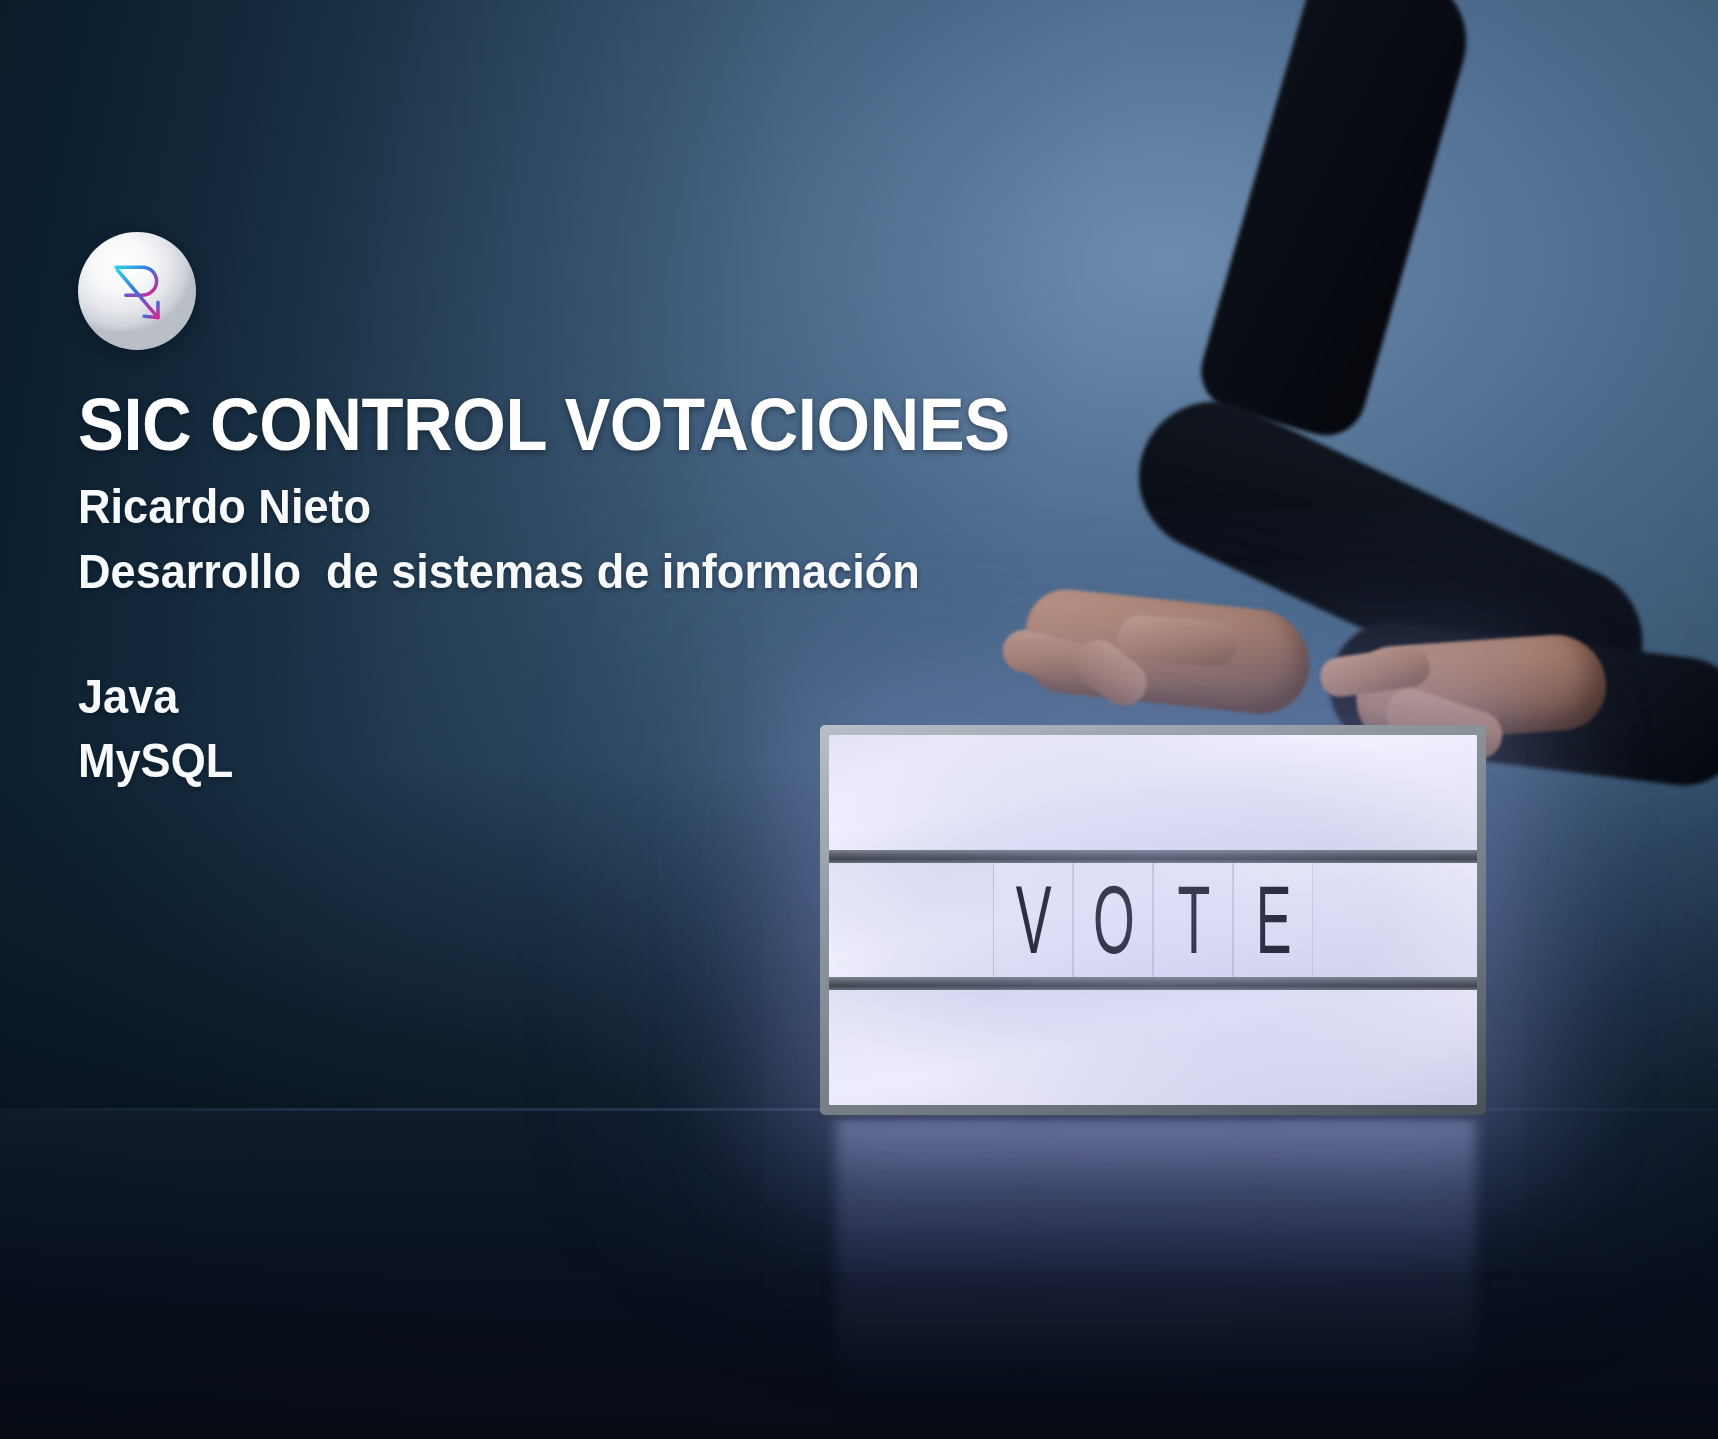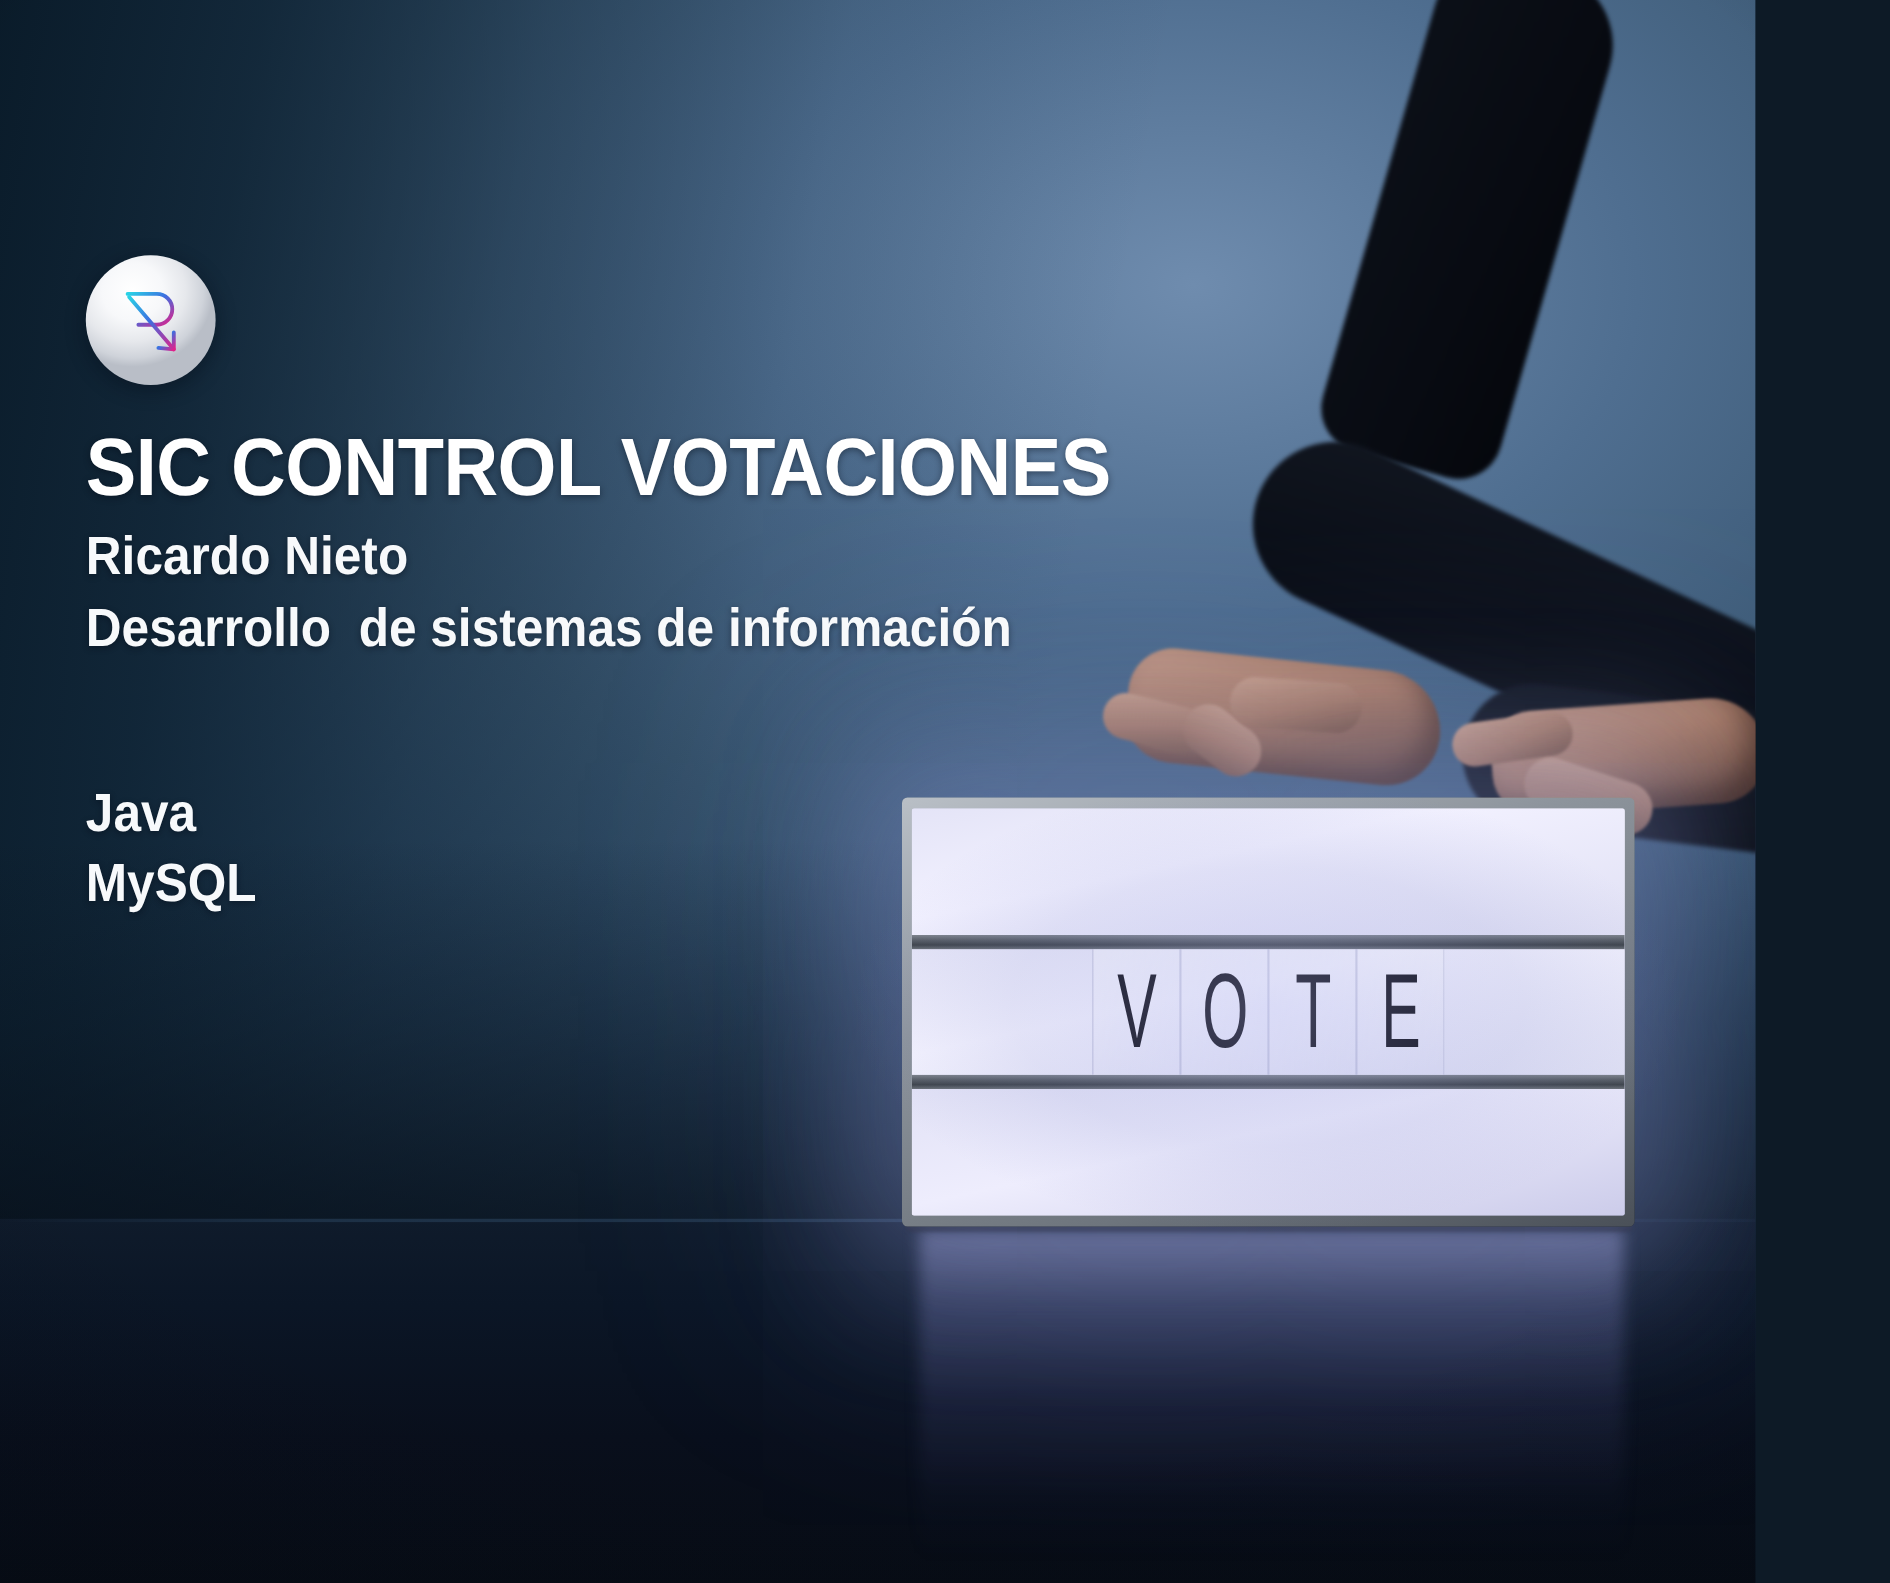--- a/index.html
+++ b/index.html
@@ -2,21 +2,21 @@
 <html><head>
 <meta charset="utf-8">
 <style>
   html, body {
     margin: 0;
     padding: 0;
     background: #0d1a26;
   }
   #slide {
     position: relative;
-    width: 1596px;
+    width: 1718px;
     height: 1439px;
     overflow: hidden;
     font-family: "Liberation Sans", sans-serif;
     background: #1d3category;
     text-decoration: underline;
   }
 
   
   .bg-base {
     position: absolute;
@@ -260,21 +260,21 @@
     line-height: 1.25;
     color: #f7f9fb;
     transform: scaleX(0.92);
     transform-origin: left center;
     text-shadow: 0 2px 6px rgba(4,12,22,0.45);
     white-space: pre;
   }
   .sub1 { margin-top: 14px; }
   .sub2 { margin-top: 4px; }
   .stack {
-    margin-top: 104px;
+    margin-top: 61px;
   }
   .stack-item {
     font-size: 49px;
     font-weight: 700;
     line-height: 1.32;
     color: #f7f9fb;
     transform: scaleX(0.92);
     transform-origin: left center;
     text-shadow: 0 2px 6px rgba(4,12,22,0.45);
   }

